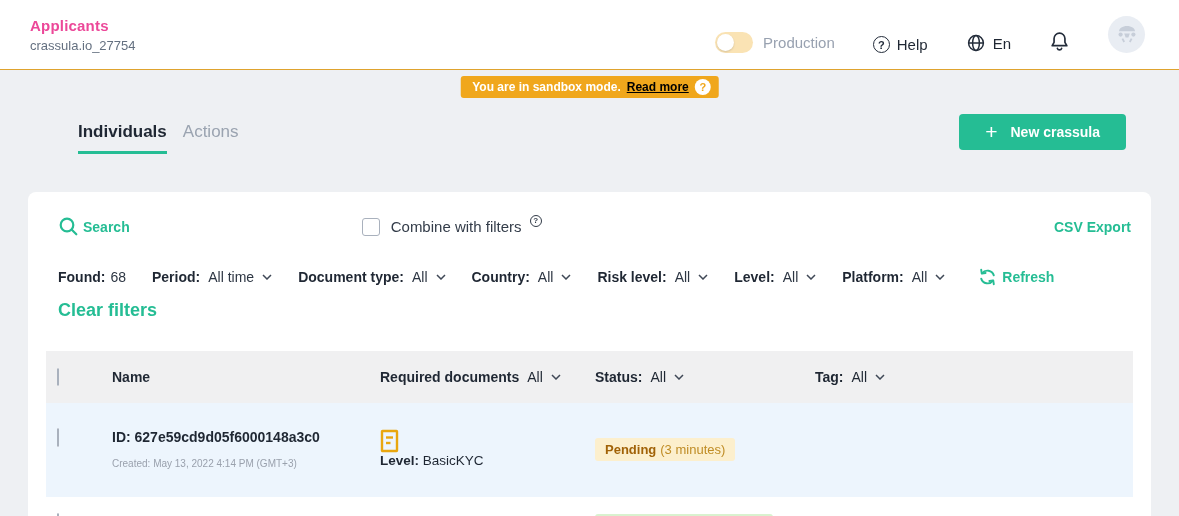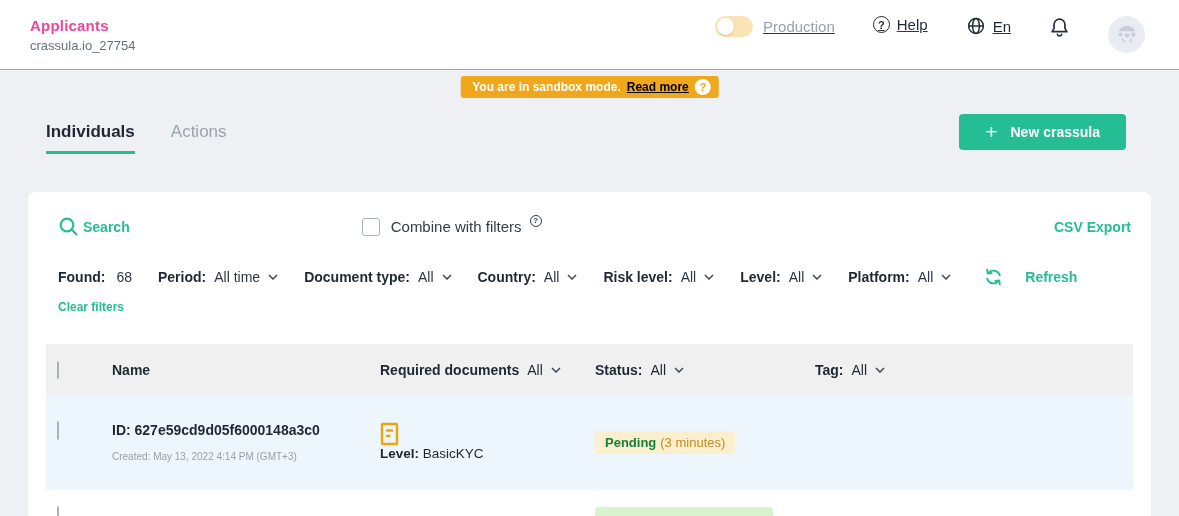--- a/index.html
+++ b/index.html
@@ -9,21 +9,21 @@
     background:#eef0f3; font-family:"Liberation Sans", sans-serif; color:#2d3643;
   }
   
   .app-header {
     height:70px; background:#fff; border-bottom:1px solid #dfa32e;
     display:flex; align-items:center; justify-content:space-between;
     padding:0 34px 0 30px;
   }
   .h-title { font-size:15px; font-weight:700; color:#ec4899; letter-spacing:.2px; }
   .h-subtitle { font-size:13px; color:#647080; margin-top:4px; }
-  .h-right { display:flex; align-items:flex-start; gap:38px;text-decoration:underline; }
+  .h-right { display:flex; align-items:flex-end; gap:38px; }
   .toggle-group { display:flex; align-items:center; gap:10px; }
   .toggle { width:38px; height:21px; border-radius:11px; background:#fae3b4; position:relative; cursor:pointer; }
   .toggle .knob { position:absolute; left:2px; top:2px; width:17px; height:17px; border-radius:50%; background:#fff; box-shadow:0 1px 2px rgba(0,0,0,.15); }
   .toggle-label { font-size:15px; color:#98a1b0; }
   .hdr-item { display:flex; align-items:center; gap:7px; font-size:15px; color:#1f2733; cursor:pointer; }
   .qcircle {
     width:17px; height:17px; border:1.5px solid #232c3a; border-radius:50%;
     display:inline-flex; align-items:center; justify-content:center;
     font-size:11px; font-weight:700; color:#232c3a;
   }
@@ -36,21 +36,21 @@
     font-size:12px; font-weight:700; padding:3px 8px 3px 12px; z-index:6; white-space:nowrap;
   }
   .banner a { color:#000000; text-decoration:underline; cursor:pointer; }
   .banner-q {
     width:16px; height:16px; background:#fff; color:#f0a71c; border-radius:50%;
     display:inline-flex; align-items:center; justify-content:center; font-size:11px; font-weight:700; cursor:pointer;
   }
   
   .body { padding:0 28px; }
   .tabs-row { margin-top:44px; display:flex; align-items:flex-end; justify-content:space-between; padding:0 25px 0 18px; }
-  .tabs { display:flex; gap:36px; }
+  .tabs { display:flex; gap:16px;margin-left:32px; }
   .tab { font-size:17px; padding-bottom:9px; cursor:pointer; border-bottom:3px solid transparent; }
   .tab.active { font-weight:700; color:#1f2733; border-bottom-color:#25bd94; }
   .tab.inactive { color:#9aa3b0; }
   .btn-new {
     background:#25bd94; color:#fff; border:none; border-radius:4px; height:36px;
     padding:0 26px; font-size:14px; font-weight:700; display:flex; align-items:center; gap:13px;
     font-family:"Liberation Sans", sans-serif; cursor:pointer; margin-bottom:4px;
   }
   .btn-new .plus { font-size:21px; font-weight:400; line-height:1; margin-top:-2px; }
   
@@ -60,26 +60,26 @@
   .combine { margin-left:232px; display:flex; align-items:center; gap:11px; font-size:15px; color:#333c49; cursor:pointer; }
   .checkbox { width:18px; height:18px; border:1.5px solid #a9b1bd; border-radius:3px; background:#fff; flex:0 0 auto; cursor:pointer; }
   .sup-q {
     width:12px; height:12px; border:1px solid #333c49; border-radius:50%;
     display:inline-flex; align-items:center; justify-content:center;
     font-size:8px; font-weight:700; color:#333c49; position:relative; top:-6px; margin-left:-3px;
   }
   .csv { margin-left:auto; color:#25bd94; font-weight:700; font-size:14px; cursor:pointer; }
   .filters-row { margin-top:30px; padding-left:12px; display:flex; align-items:center; gap:26px; font-size:14px; color:#1f2733; flex-wrap:nowrap; }
   .found b { font-weight:700; }
-  .found span { margin-left:11px; font-weight:400; color:#2d3643; }
+  .found span { margin-left:5px; font-weight:400; color:#2d3643; }
   .fitem { display:flex; align-items:center; gap:8px; cursor:pointer; }
   .fitem b { font-weight:700; }
   .fitem .val { color:#2d3643; }
-  .refresh { display:flex; align-items:center; gap:21px; color:#25bd94; font-weight:700; margin-left:6px; cursor:pointer; }
-  .clear { margin-top:13px; padding-left:12px; color:#25bd94; font-weight:700; font-size:12px; width:max-content; cursor:pointer; }
+  .refresh { display:flex; align-items:center; gap:4px; color:#25bd94; font-weight:700; margin-left:6px; cursor:pointer; }
+  .clear { margin-top:13px; padding-left:12px; color:#25bd94; font-weight:700; font-size:18px; width:max-content; cursor:pointer; }
   
   .table { margin-top:30px; }
   .thead { display:flex; align-items:center; background:#f0f0f1; height:52px; font-size:14px; color:#1f2733; }
   .col-check { width:66px; padding-left:11px; }
   .col-name  { width:268px; }
   .col-docs  { width:215px; }
   .col-status{ width:220px; }
   .col-tag   { flex:1; }
   .thead .col-name { font-weight:700; }
   .hdr-dd { display:flex; align-items:center; gap:8px; cursor:pointer; }
@@ -88,21 +88,21 @@
   .trow.first { background:#edf5fd; height:94px; padding-top:26px; cursor:pointer; }
   .trow.partial { background:#fff; height:60px; padding-top:17px; }
   .cell-id { font-size:14px; font-weight:700; color:#1f2733; }
   .cell-created { font-size:10px; color:#9aa1ad; margin-top:13px; }
   .cell-level { font-size:13.5px; color:#1f2733; }
   .cell-level b { font-weight:700; }
   .badge-pending {
     display:inline-flex; gap:4px; margin-top:9px; background:#fcefcd; border-radius:3px;
     padding:4px 10px; font-size:13px;
   }
-  .badge-pending .st { font-weight:700; color:#15803d; }
+  .badge-pending .st { font-weight:700; color:#a16207; }
   .badge-pending .dt { color:#bf8c25; }
   .badge-green { width:178px; height:24px; background:#d9f2cf; border-radius:3px; margin-top:0px; }
   svg { display:block; }
 </style>
 </head>
 <body>
 
 <div class="page">
 
   <header class="app-header">

